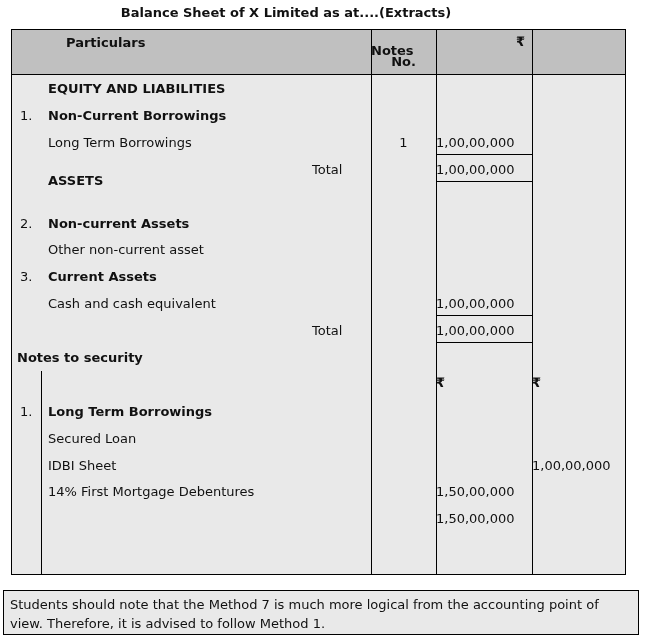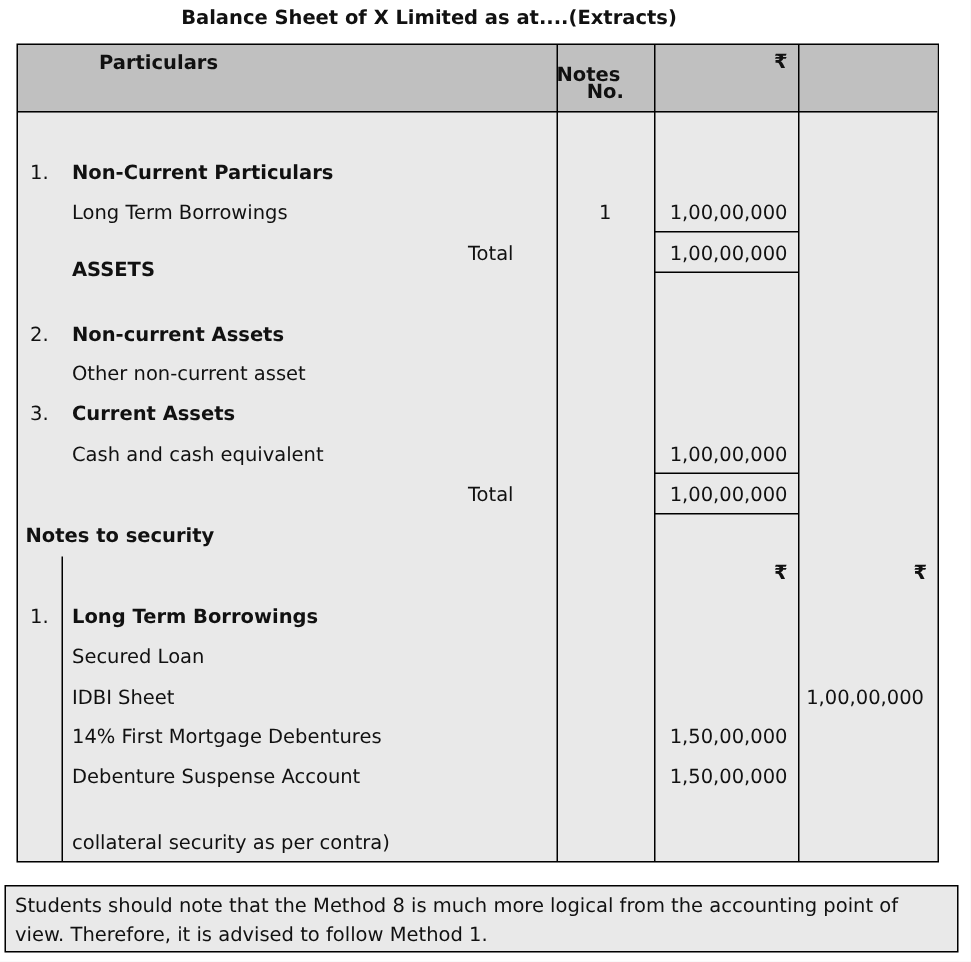--- a/index.html
+++ b/index.html
@@ -4,41 +4,42 @@
 <style>
   html, body { margin:0; padding:0; background:#ffffff; }
   body { width:647px; height:641px; position:relative; font-family:"DejaVu Sans", sans-serif; font-size:13px; color:#111; overflow:hidden; }
   .title { position:absolute; left:0; top:5px; width:572px; text-align:center; font-weight:bold; font-size:13px; }
   .sheet { position:absolute; left:11px; top:29px; width:615px; height:546px; border:1px solid #000; background:#e9e9e9; box-sizing:border-box;padding-left:20px; }
   .hdr { position:absolute; left:0; top:0; width:613px; height:44px; background:#c0c0c0; border-bottom:1px solid #000; }
   .vline { position:absolute; top:0; bottom:0; width:1px; background:#000; }
   .cell { position:absolute; white-space:nowrap; line-height:16px; }
   .b { font-weight:bold; }
   .hline { position:absolute; height:1px; background:#000; }
-  .r { text-align:right; }
+  .r { }
   .note { position:absolute; left:3px; top:590px; width:636px; height:45px; border:1px solid #000; background:#e9e9e9; box-sizing:border-box; padding:4px 6px; line-height:19px; font-size:13px; }
 </style>
 </head>
 <body>
 
 <div class="title">Balance Sheet of X Limited as at....(Extracts)</div>
 
 <div class="sheet">
   <div class="hdr"></div>
   <div class="vline" style="left:359px"></div>
   <div class="vline" style="left:424px"></div>
   <div class="vline" style="left:520px"></div>
 
   <div class="cell b" style="left:54px;top:5px">Particulars</div>
   <div class="cell b" style="left:359px;width:65px;text-align:left;top:13px">Notes</div>
   <div class="cell b" style="left:359px;width:65px;text-align:center;top:24px">No.</div>
   <div class="cell b" style="left:424px;width:89px;text-align:right;top:4px">₹</div>
 
+  <div class="cell b" style="left:36px;top:51px">EQUITY AND LIABILITIES</div>
   <div class="cell" style="left:8px;top:78px">1.</div>
-  <div class="cell b" style="left:36px;top:78px">Non-Current Particulars</div>
+  <div class="cell b" style="left:36px;top:78px">Non-Current Borrowings</div>
   <div class="cell" style="left:36px;top:105px">Long Term Borrowings</div>
   <div class="cell" style="left:359px;width:65px;text-align:center;top:105px">1</div>
   <div class="cell r" style="left:424px;width:89px;top:105px">1,00,00,000</div>
   <div class="hline" style="left:424px;width:96px;top:124px"></div>
   <div class="cell" style="left:300px;top:132px">Total</div>
   <div class="cell r" style="left:424px;width:89px;top:132px">1,00,00,000</div>
   <div class="hline" style="left:424px;width:96px;top:151px"></div>
 
   <div class="cell b" style="left:36px;top:143px">ASSETS</div>
   <div class="cell" style="left:8px;top:186px">2.</div>
@@ -57,18 +58,16 @@
   <div class="vline" style="left:29px;top:341px"></div>
   <div class="cell b r" style="left:424px;width:89px;top:345px">₹</div>
   <div class="cell b r" style="left:520px;width:86px;top:345px">₹</div>
   <div class="cell" style="left:8px;top:374px">1.</div>
   <div class="cell b" style="left:36px;top:374px">Long Term Borrowings</div>
   <div class="cell" style="left:36px;top:401px">Secured Loan</div>
   <div class="cell" style="left:36px;top:428px">IDBI Sheet</div>
   <div class="cell r" style="left:520px;width:84px;top:428px">1,00,00,000</div>
   <div class="cell" style="left:36px;top:454px">14% First Mortgage Debentures</div>
   <div class="cell r" style="left:424px;width:89px;top:454px">1,50,00,000</div>
-  <div class="cell" style="left:36px;top:481px">Debenture Suspense Account</div>
   <div class="cell r" style="left:424px;width:89px;top:481px">1,50,00,000</div>
-  <div class="cell" style="left:36px;top:525px">collateral security as per contra)</div>
 </div>
 
-<div class="note">Students should note that the Method 8 is much more logical from the accounting point of view.  Therefore, it is advised to follow Method 1.</div>
+<div class="note">Students should note that the Method 7 is much more logical from the accounting point of view.  Therefore, it is advised to follow Method 1.</div>
 
 </body></html>

